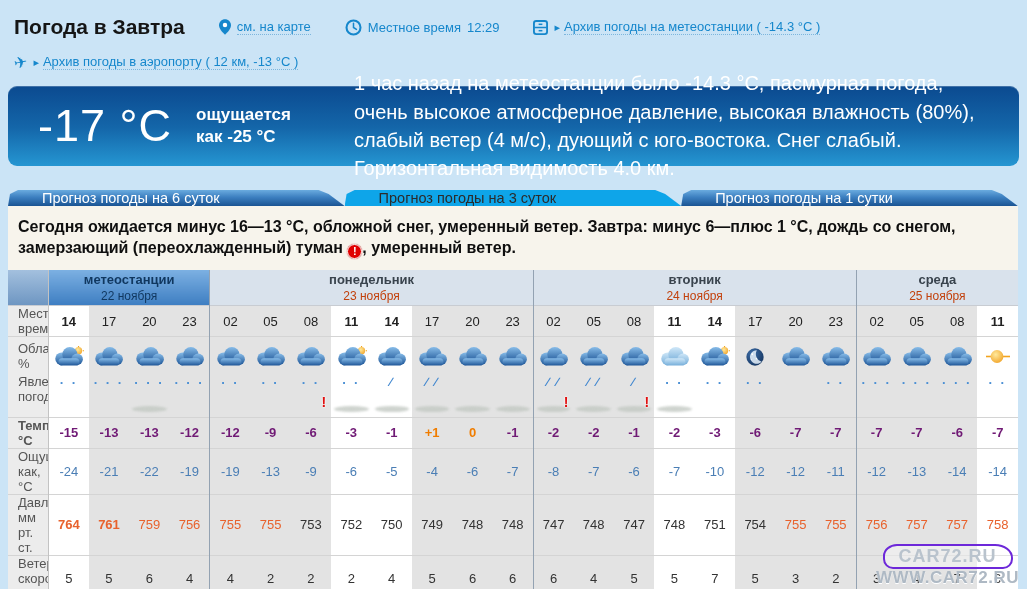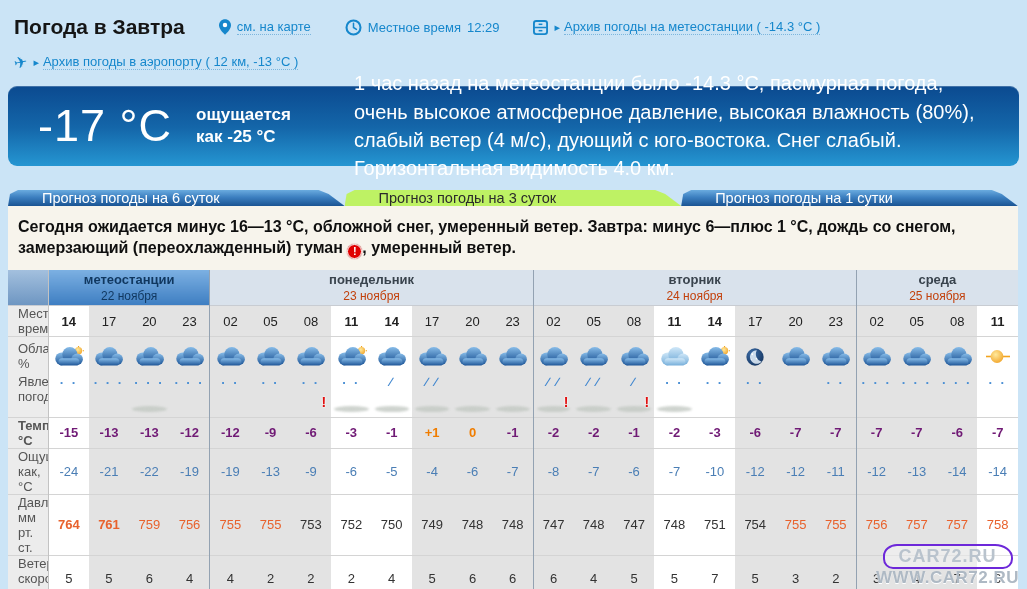--- a/index.html
+++ b/index.html
@@ -24,21 +24,21 @@
   .b-temp { font-size:45px; padding:0 24px 0 30px; letter-spacing:1px; white-space:nowrap; }
   .b-feels { font-size:17px; font-weight:bold; line-height:1.28; width:132px; }
   .b-desc { flex:1; font-size:20px; line-height:1.42; padding:0 18px 0 26px; }
 
   
   .tabs { margin:6px 8px 0; display:flex; height:34px;align-items:flex-end; }
   .tab { width:336.6px; position:relative; display:flex; align-items:center; padding-left:34px;
          font-size:14.5px; color:#fff; cursor:pointer;
          background:linear-gradient(180deg,#6aabdf 0%,#3c7fc0 45%,#1a5493 100%);
          clip-path:polygon(0 100%, 2px 4px, 10px 0, calc(100% - 26px) 0, calc(100% - 16px) 4px, 100% 100%); }
-  .tab.active { background:#bef264; color:#2b2b2b; }
+  .tab.active { background:#0ea5e9; color:#2b2b2b; }
 
   
   .panel { margin:0 8px; width:1010px; background:#f7f4ec; }
   .summary { padding:10px 10px 11px; font-size:16px; font-weight:bold; color:#0f0f0f; line-height:1.32; }
   .alert-circle { display:inline-flex; width:15px; height:15px; border-radius:50%; background:#e00000; color:#fff;
                   font-size:11px; font-weight:bold; align-items:center; justify-content:center; vertical-align:-2px;
                   border:1px solid #fff; box-shadow:0 0 1px #a00; }
 
   
   table.wt { border-collapse:collapse; width:1010px; table-layout:fixed; font-size:13px; background:#fff; }

